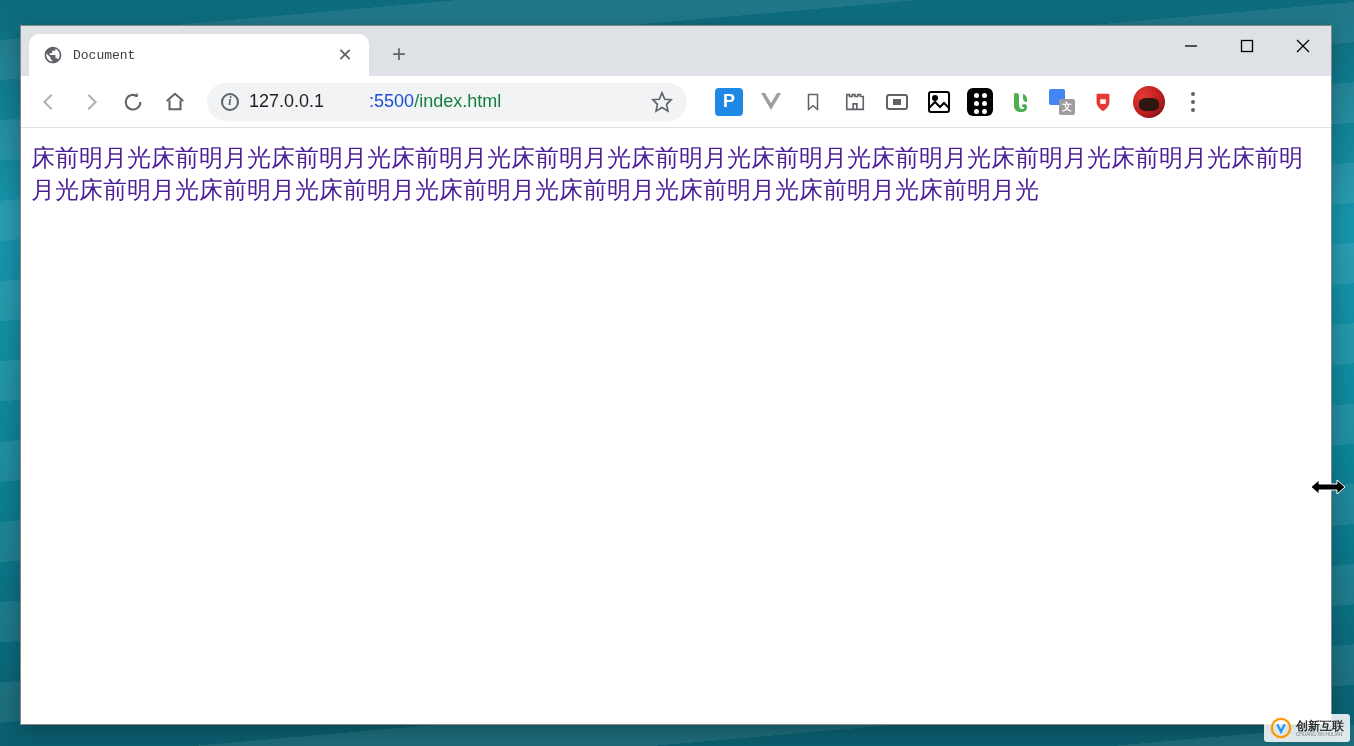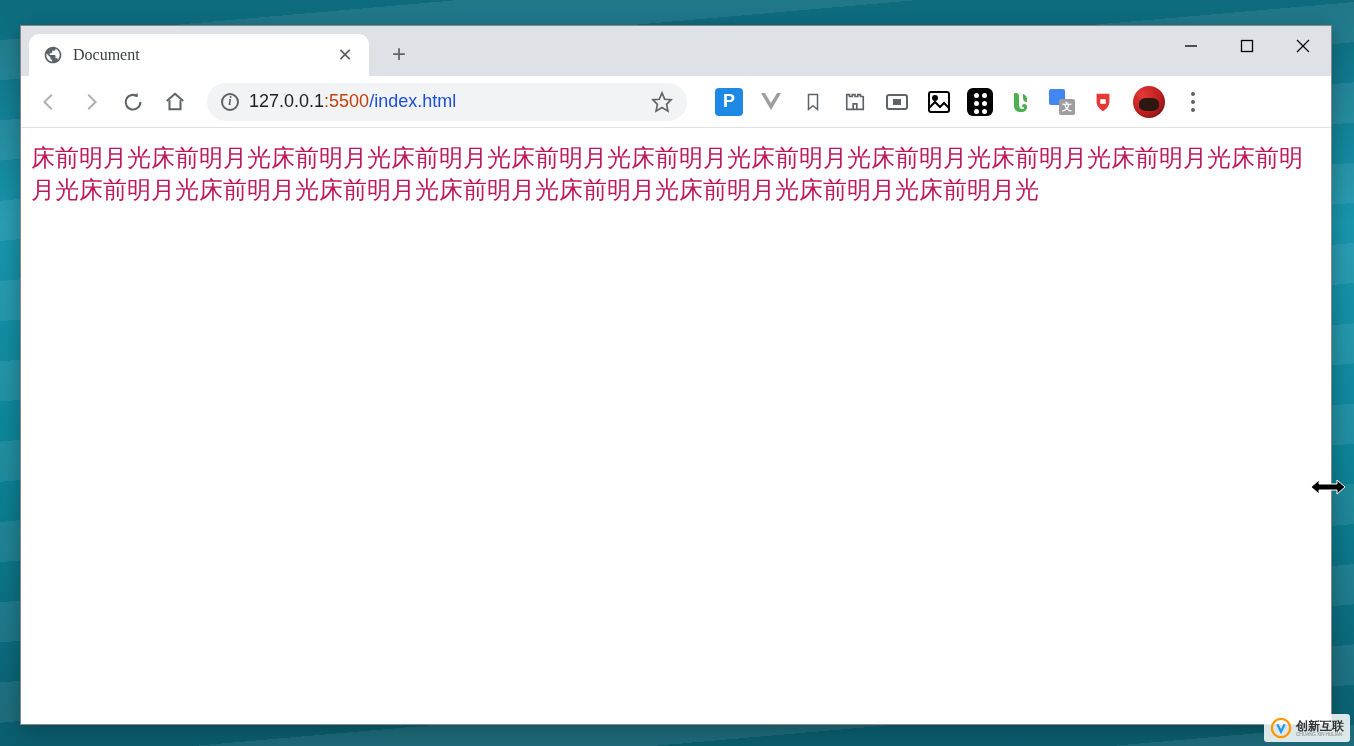--- a/index.html
+++ b/index.html
@@ -77,23 +77,23 @@
       display: flex;
       align-items: center;
       justify-content: center;
     }
     .tab-favicon svg {
       width: 20px;
       height: 20px;
       fill: #5f6368;
     }
     .tab-title {
-      font-size: 16px;
+      font-size: 13px;
       color: #3c4043;
-      font-family: Liberation Serif, serif;
+      font-family: Liberation Mono, monospace;
       flex: 1;
     }
     .tab-close {
       width: 20px;
       height: 20px;
       display: flex;
       align-items: center;
       justify-content: center;
       color: #5f6368;
       font-size: 18px;
@@ -190,24 +190,25 @@
       font-family: Georgia, serif;
       font-style: italic;
       font-weight: bold;
     }
     .url {
       font-size: 18px;
       color: #202124;
       font-family: Arial, sans-serif;
     }
     .url .port {
-      color: #c2410c;
+      color: #1d4ed8;
+      margin-left: 45px;
     }
     .url .path {
-      color: #1d4ed8;
+      color: #15803d;
     }
     .star-icon {
       margin-left: auto;
       width: 22px;
       height: 22px;
     }
     .star-icon svg {
       width: 22px;
       height: 22px;
       fill: none;
@@ -283,21 +284,21 @@
     }
     .content-area {
       flex: 1;
       padding: 14px 10px;
       overflow: hidden;
       background: #fff;
     }
     .page-text {
       font-size: 24px;
       line-height: 1.35;
-      color: #be185d;
+      color: #4c1d95;
       font-family: "Microsoft YaHei", "SimSun", sans-serif;
       word-break: break-all;
     }
     .resize-cursor {
       position: absolute;
       right: 8px;
       top: 478px;
       z-index: 10;
       pointer-events: none;
     }

